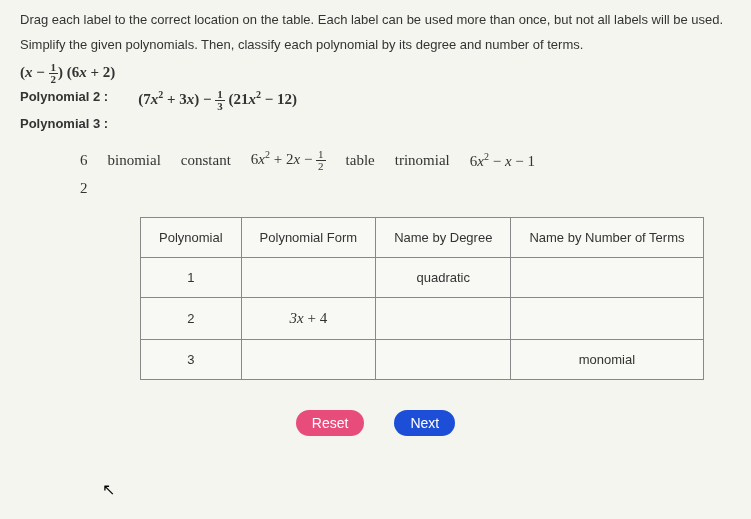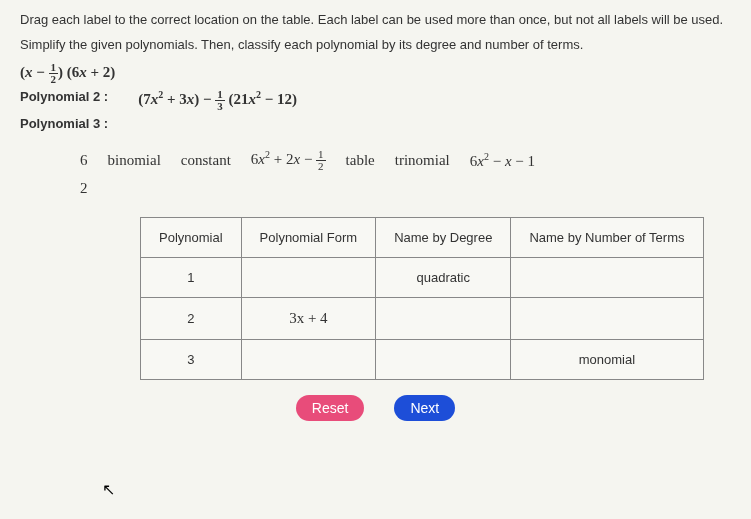--- a/index.html
+++ b/index.html
@@ -7,21 +7,21 @@
 .poly-list{margin-bottom:18px}
 .poly-row{display:flex;gap:30px;margin-bottom:4px;font-weight:bold}
 .poly-expr{font-family:'Times New Roman',serif;font-size:15px}
 .frac{display:inline-block;vertical-align:middle;text-align:center;font-size:11px;line-height:1}
 .frac .n{display:block;border-bottom:1px solid #333;padding:0 2px}
 .frac .d{display:block;padding:0 2px}
 .sup{font-size:10px;vertical-align:super}
 .labels{margin-left:60px;margin-bottom:20px}
 .label-row{display:flex;gap:20px;align-items:center;margin-bottom:8px;font-family:'Times New Roman',serif;font-size:15px}
 .label-item{cursor:move}
-table{border-collapse:collapse;margin-left:120px;margin-bottom:15px}
+table{border-collapse:collapse;margin-left:120px;margin-bottom:30px}
 td,th{border:1px solid #888;padding:12px 18px;text-align:center;font-size:13px;background:rgba(255,255,255,0.3)}
 th{font-weight:normal}
 .btns{display:flex;justify-content:center;gap:30px}
 .btn{padding:5px 16px;border-radius:14px;color:#fff;font-size:14px;border:none;cursor:pointer}
 .reset{background:#e84c7a}
 .next{background:#1d4ed8}
 .cursor{position:absolute;left:102px;top:480px;font-size:16px;color:#000}
 </style>
 </head>
 <body>
@@ -66,21 +66,21 @@
     <th>Name by Number of Terms</th>
   </tr>
   <tr>
     <td>1</td>
     <td></td>
     <td>quadratic</td>
     <td></td>
   </tr>
   <tr>
     <td>2</td>
-    <td class="poly-expr"><span style="">3x</span> + 4</td>
+    <td class="poly-expr"><span style="font-style:italic">3x</span> + 4</td>
     <td></td>
     <td></td>
   </tr>
   <tr>
     <td>3</td>
     <td></td>
     <td></td>
     <td>monomial</td>
   </tr>
 </tbody>

